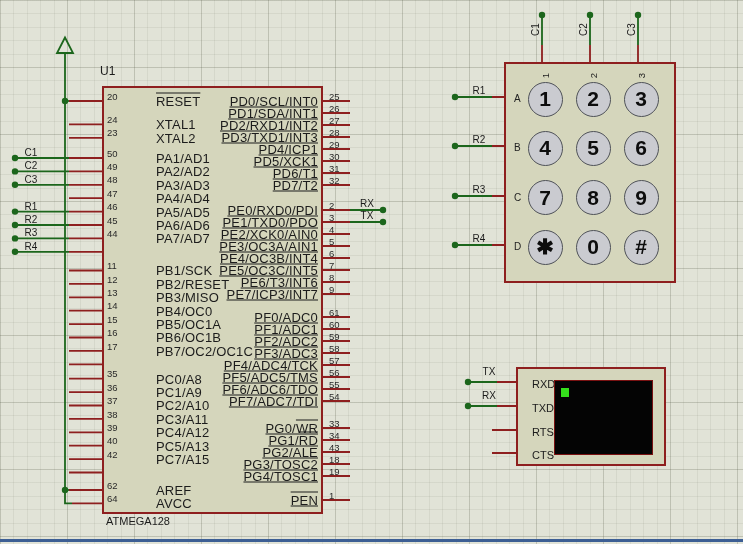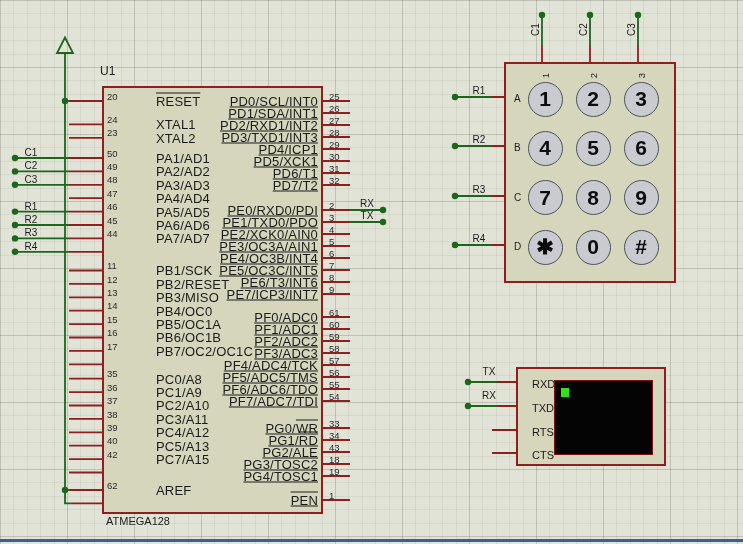--- a/index.html
+++ b/index.html
@@ -314,20 +314,24 @@
       </div>
 
   </div>
   <div class="pin-col pc-l" id="lg5">
 
       <div class="pin-row">
         <span class="pin-num">62</span>
         <span class="pin-lbl"><i>AREF</i><i class="ov"></i></span>
       </div>
 
+      <div class="pin-row">
+        <span class="pin-num">64</span>
+        <span class="pin-lbl"><i>AVCC</i><i class="ov"></i></span>
+      </div>
 
   </div>
 
   <div class="pin-col pc-r" id="rg0">
 
       <div class="pin-row">
         <span class="pin-num">25</span>
         <span class="pin-lbl"><i>PD0/SCL/INT0</i><i class="ov"></i></span>
       </div>
 

